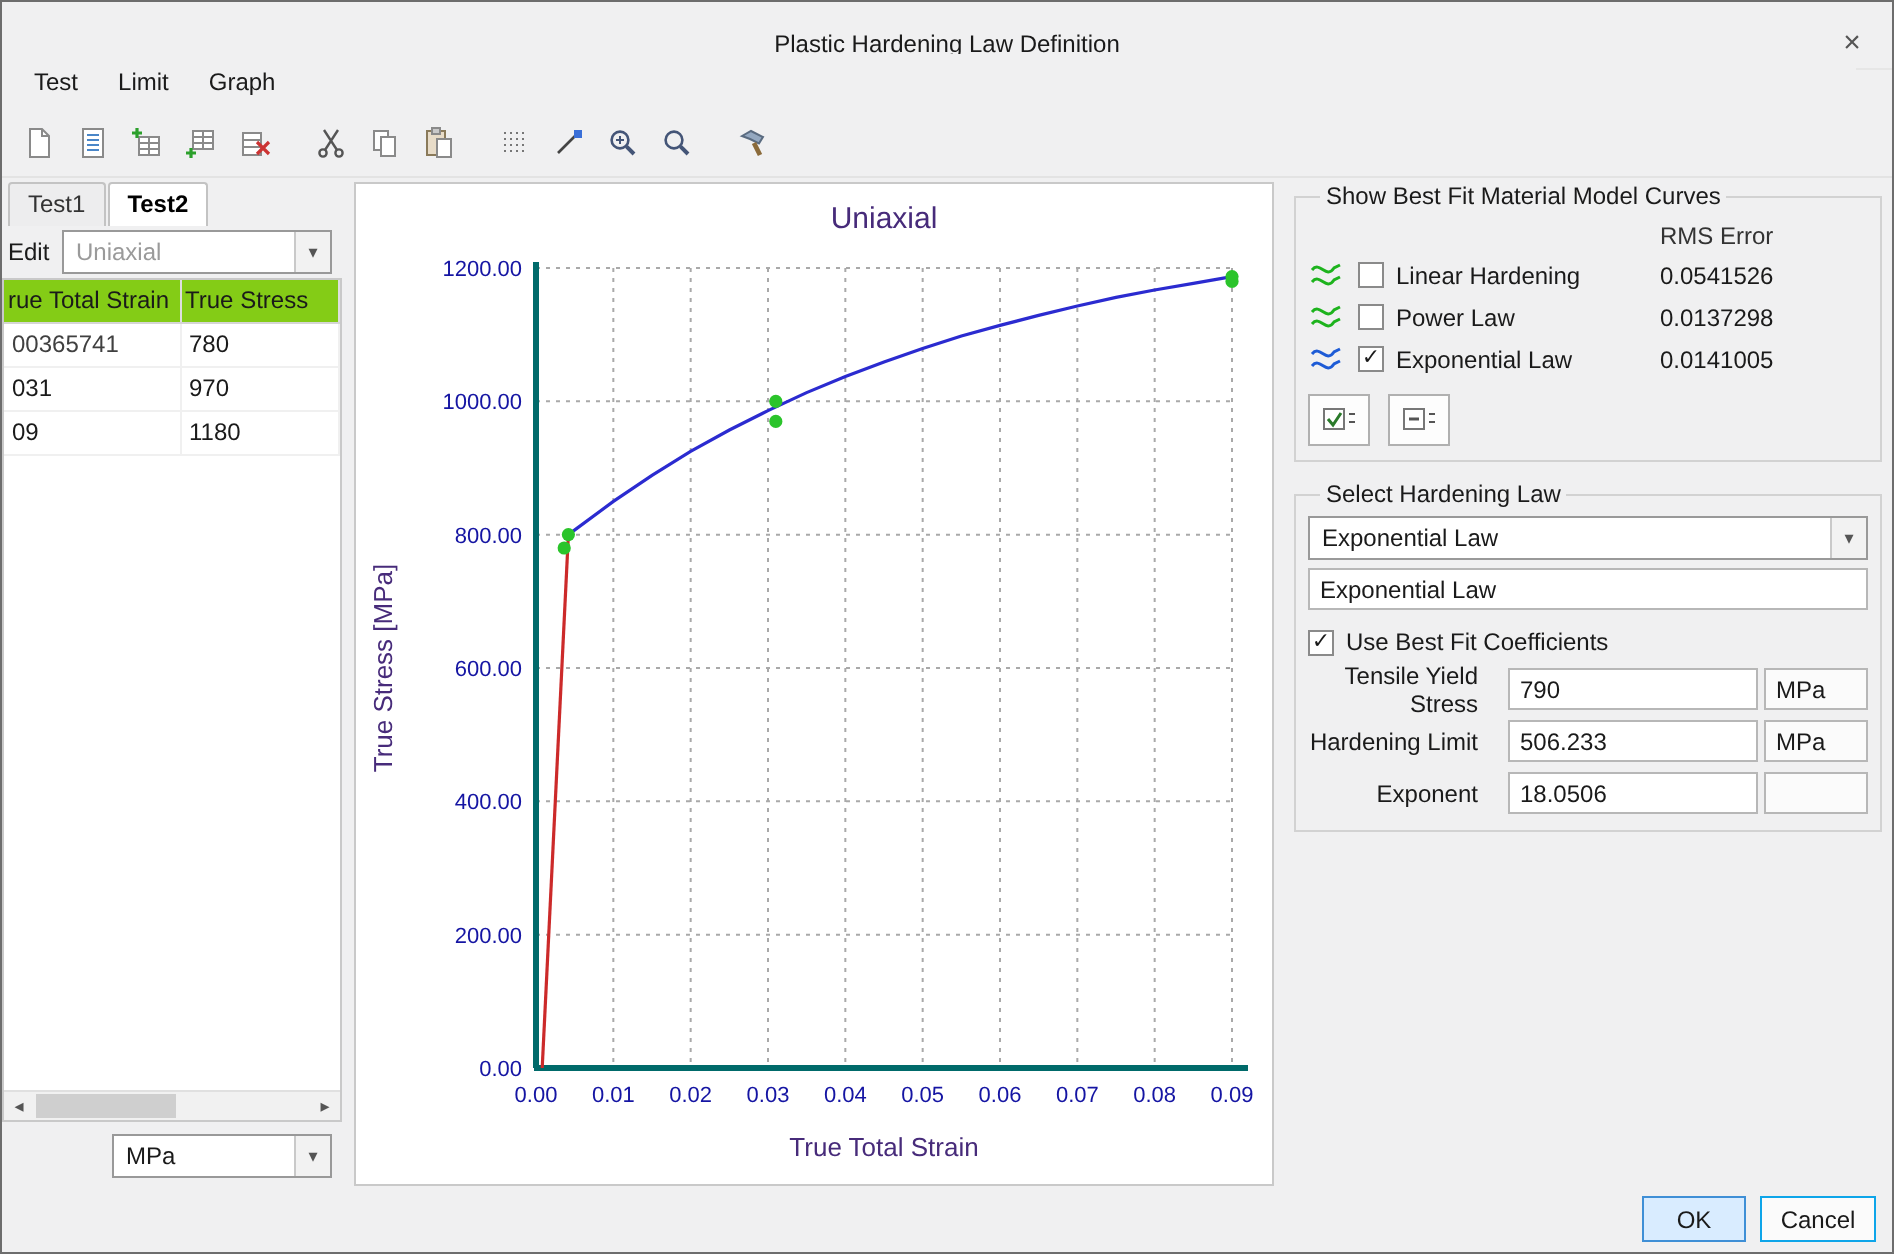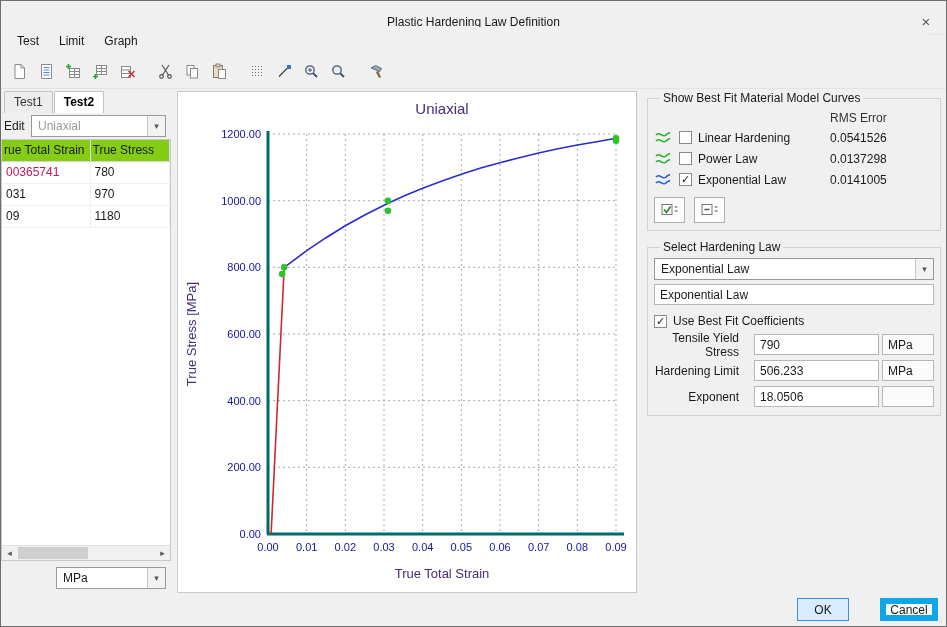--- a/index.html
+++ b/index.html
@@ -59,21 +59,21 @@
   th {
     font-weight:normal; font-size:12px; text-align:left; padding:3px 2px;
     border-right:1px solid #dedede; border-bottom:1px solid #d5d5d5;
     background:#84cc16; white-space:nowrap; overflow:hidden; height:21px;
   }
   td {
     font-size:12px; padding:3px 4px; height:22px;
     border-right:1px solid #f0f0f0; border-bottom:1px solid #f0f0f0;
     white-space:nowrap; overflow:hidden;
   }
-  tbody tr:first-child td:first-child { color:#be185d; }
+  tbody tr:first-child td:first-child { color:#404040; }
   .hscroll {
     position:absolute; left:0; right:0; bottom:0; height:15px;
     background:#f1f1f1; border-top:1px solid #e0e0e0; display:flex; align-items:stretch;
   }
   .scroll-btn { width:15px; text-align:center; font-size:9px; line-height:14px; color:#555; }
   .scroll-thumb { width:70px; background:#cfcfcf; margin:1px 0 1px 1px; }
   .scroll-space { flex:1; }
   .unit-combo {
     position:absolute; left:55px; bottom:4px; width:110px; height:23px;
     display:flex; border:1px solid #9a9a9a; background:#fff;
@@ -121,21 +121,21 @@
   .usebestfit-row { display:flex; align-items:center; margin-top:7px; height:18px; }
   .usebestfit-row .label { font-size:12px; }
   .coef-row { display:flex; align-items:center; margin-top:3px; height:23px; }
   .coef-label { width:100px; text-align:right; padding-right:15px; font-size:12px; }
   .coef-input { flex:1; height:21px; border:1px solid #b7b7b7; background:#fff; font-size:12px; padding:2px 5px; line-height:16px; }
   .coef-unit  { width:52px; height:21px; border:1px solid #b7b7b7; background:#fbfbfb; margin-left:3px; font-size:12px; padding:2px 5px; line-height:16px; }
   
   .footer { position:absolute; bottom:5px; right:8px; display:flex; gap:7px; }
   .btn { height:23px; font-size:12px; display:flex; align-items:center; justify-content:center; }
   .btn-ok { width:52px; background:#d9ecff; border:1px solid #3f8fd6; }
-  .btn-cancel { width:58px; background:#fbfbfb; border:6px solid #0ea5e9;margin-left:24px; }
+  .btn-cancel { width:58px; background:#fbfbfb; border:1px solid #0ea5e9; }
 </style>
 </head>
 <body>
 
 <div class="titlebar">
   <span>Plastic Hardening Law Definition</span>
   <span class="close-btn">×</span>
 </div>
 
 <div class="menubar">

